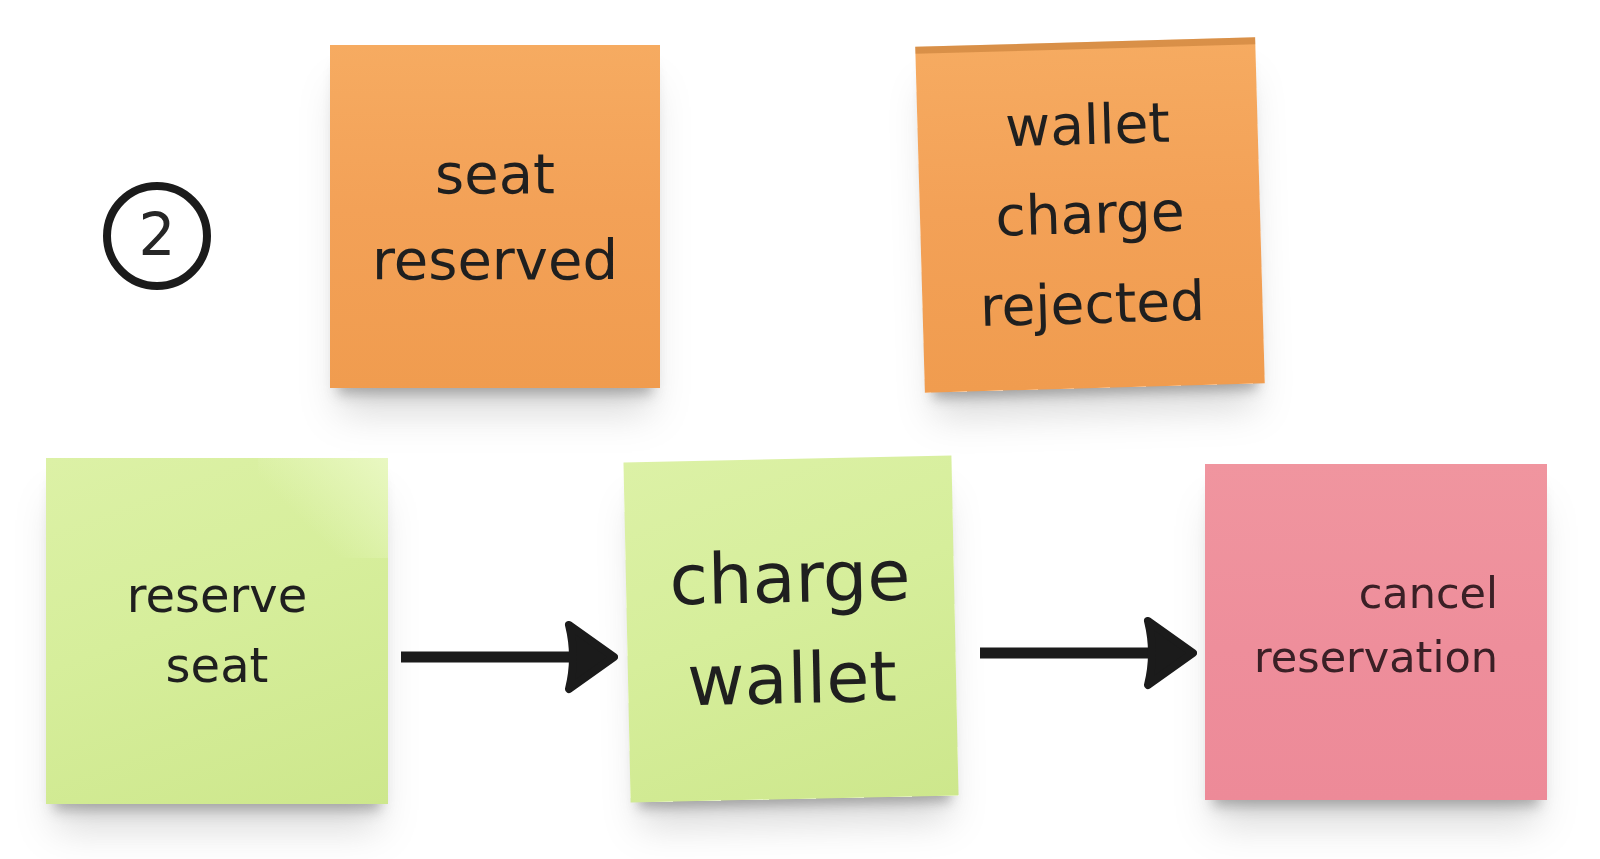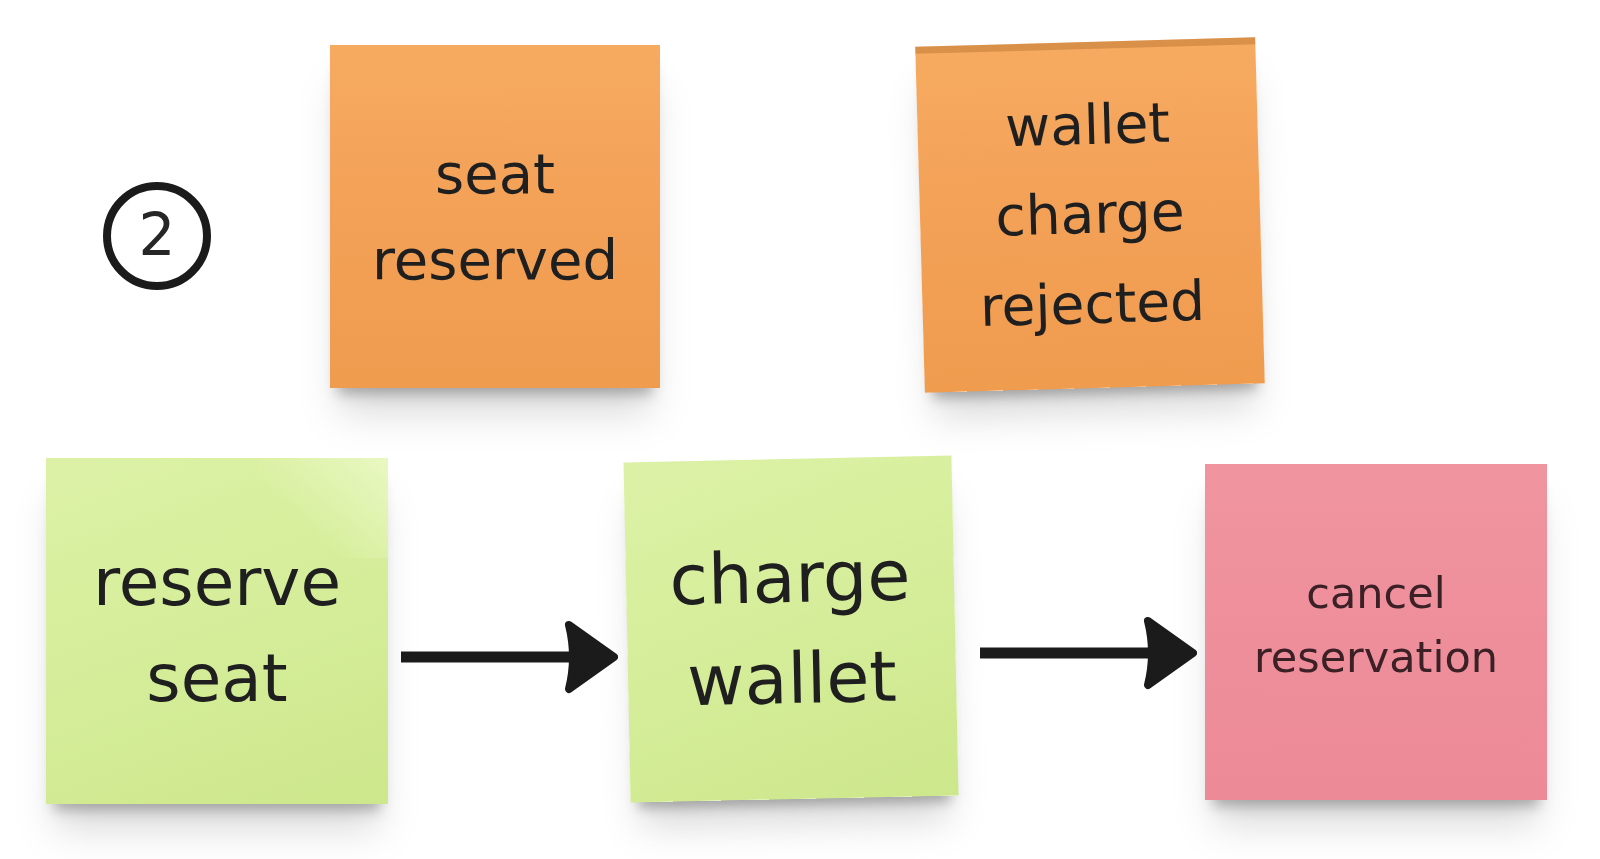--- a/index.html
+++ b/index.html
@@ -78,40 +78,41 @@
     content: "";
     position: absolute;
     top: 0; left: 0; right: 0;
     height: 7px;
     background: rgba(150, 82, 18, 0.30);
   }
 
   .note-reserve-seat {
     left: 46px; top: 458px; width: 342px; height: 346px;
   }
-  .note-reserve-seat .note-label { font-size: 66px; line-height: 1.45; }
+  .note-reserve-seat .note-label { font-size: 48px; line-height: 1.45; }
   
   .note-reserve-seat .fold {
     position: absolute;
     top: 0; right: 0;
     width: 130px; height: 100px;
     background: linear-gradient(225deg, #e9f8c2 0%, rgba(233, 248, 194, 0) 65%);
     pointer-events: none;
   }
 
   .note-charge-wallet {
     left: 627px; top: 459px; width: 328px; height: 340px;
     transform: rotate(-1.2deg);
   }
   .note-charge-wallet .note-label { font-size: 70px; line-height: 1.45; }
 
   .note-cancel-reservation {
     left: 1205px; top: 464px; width: 342px; height: 336px;
     padding-bottom: 14px;
     box-sizing: border-box;
+    text-align: right;
   }
   .note-cancel-reservation .note-label {
     font-size: 43px;
     line-height: 1.5;
     color: #3b2026;
   }
 
   
   .arrow {
     position: absolute;

